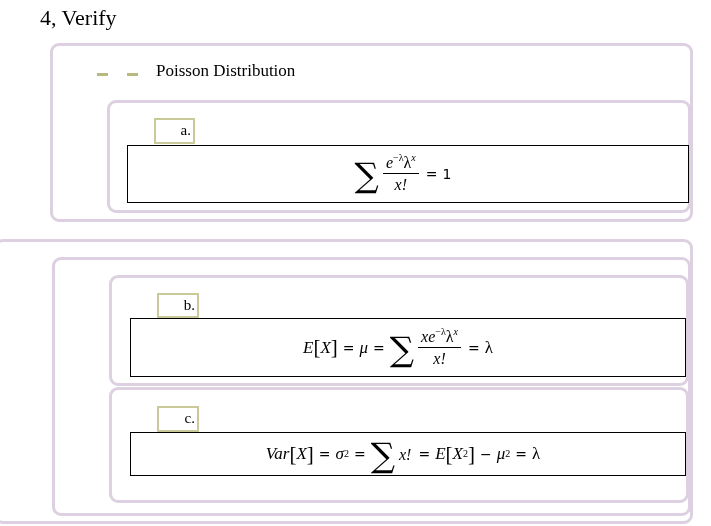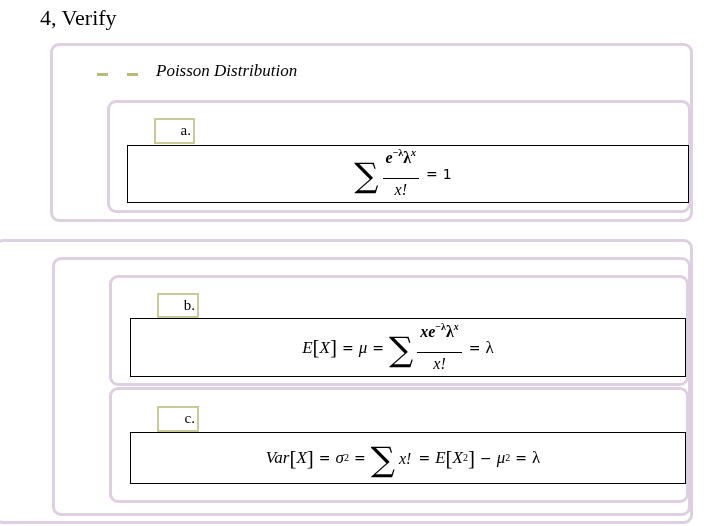--- a/index.html
+++ b/index.html
@@ -13,35 +13,35 @@
     .label-box { border: 2px solid #c9c99a; background: #fff; font-size: 15px;
                  text-align: right; padding-right: 2px; line-height: 21px; }
     .formula-box { border: 1.5px solid #000; background: #fff;
                    display: flex; align-items: center; justify-content: center; }
     .math { font-family: "Liberation Serif", "DejaVu Serif", serif; font-size: 17px;
             display: inline-flex; align-items: center; white-space: nowrap; }
     .math i { font-style: italic; }
     .op { font-family: "DejaVu Sans", sans-serif; font-size: 14px; margin: 0 5px; }
     .sum { font-size: 34px; line-height: 1; margin: 0 2px 0 0; font-family: "DejaVu Serif", serif; transform: translateY(1px); }
     .frac { display: inline-flex; flex-direction: column; align-items: center; margin: 0 2px; }
-    .frac .num { padding: 0 3px 11px; border-bottom: 1.3px solid #000; font-size: 16px; line-height: 18px; font-weight: bold; }
+    .frac .num { padding: 0 3px 1px; border-bottom: 1.3px solid #000; font-size: 16px; line-height: 18px; }
     .frac .den { padding-top: 2px; font-size: 16px; line-height: 18px; }
     sup { font-size: 10px; vertical-align: 7px; line-height: 0; }
     .big-br { font-size: 21px; font-style: normal; }
     .one { font-family: "DejaVu Sans", sans-serif; font-size: 14px; }
   </style>
 </head>
 <body>
 
 <div class="abs title">4, Verify</div>
 
 <div class="abs frame" style="left:50px; top:43px; width:643px; height:179px;"></div>
 <div class="abs dash" style="left:97px; top:73px;"></div>
 <div class="abs dash" style="left:127px; top:73px;"></div>
-<div class="abs heading" style="left:156px; top:61px;font-style:italic;">Poisson Distribution</div>
+<div class="abs heading" style="left:156px; top:61px;">Poisson Distribution</div>
 
 <div class="abs frame" style="left:107px; top:100px; width:584px; height:113px;"></div>
 <div class="abs label-box" style="left:154px; top:118px; width:41px; height:26px;">a.</div>
 <div class="abs formula-box" style="left:127px; top:145px; width:562px; height:58px;">
   <span class="math" style="margin-left:-10px;">
     <span class="sum">∑</span>
     <span class="frac">
       <span class="num"><i>e</i><sup>−λ</sup><span>λ</span><sup><i>x</i></sup></span>
       <span class="den"><i>x!</i></span>
     </span>
@@ -69,21 +69,21 @@
       <span class="num"><i>x</i><i>e</i><sup>−λ</sup><span>λ</span><sup><i>x</i></sup></span>
       <span class="den"><i>x!</i></span>
     </span>
     <span class="op">=</span>
     <span>λ</span>
   </span>
 </div>
 
 <div class="abs frame" style="left:109px; top:387px; width:580px; height:116px;"></div>
 <div class="abs label-box" style="left:157px; top:406px; width:42px; height:26px;">c.</div>
-<div class="abs formula-box" style="left:130px; top:432px; width:556px; height:52px;">
+<div class="abs formula-box" style="left:130px; top:432px; width:556px; height:44px;">
   <span class="math" style="margin-left:-10px;">
     <i>Var</i>
       <span class="big-br">[</span>
       <i>X</i>
       <span class="big-br">]</span>
     <span class="op">=</span>
     <i>σ</i>
       <sup>2</sup>
     <span class="op">=</span>
     <span class="sum">∑</span>

